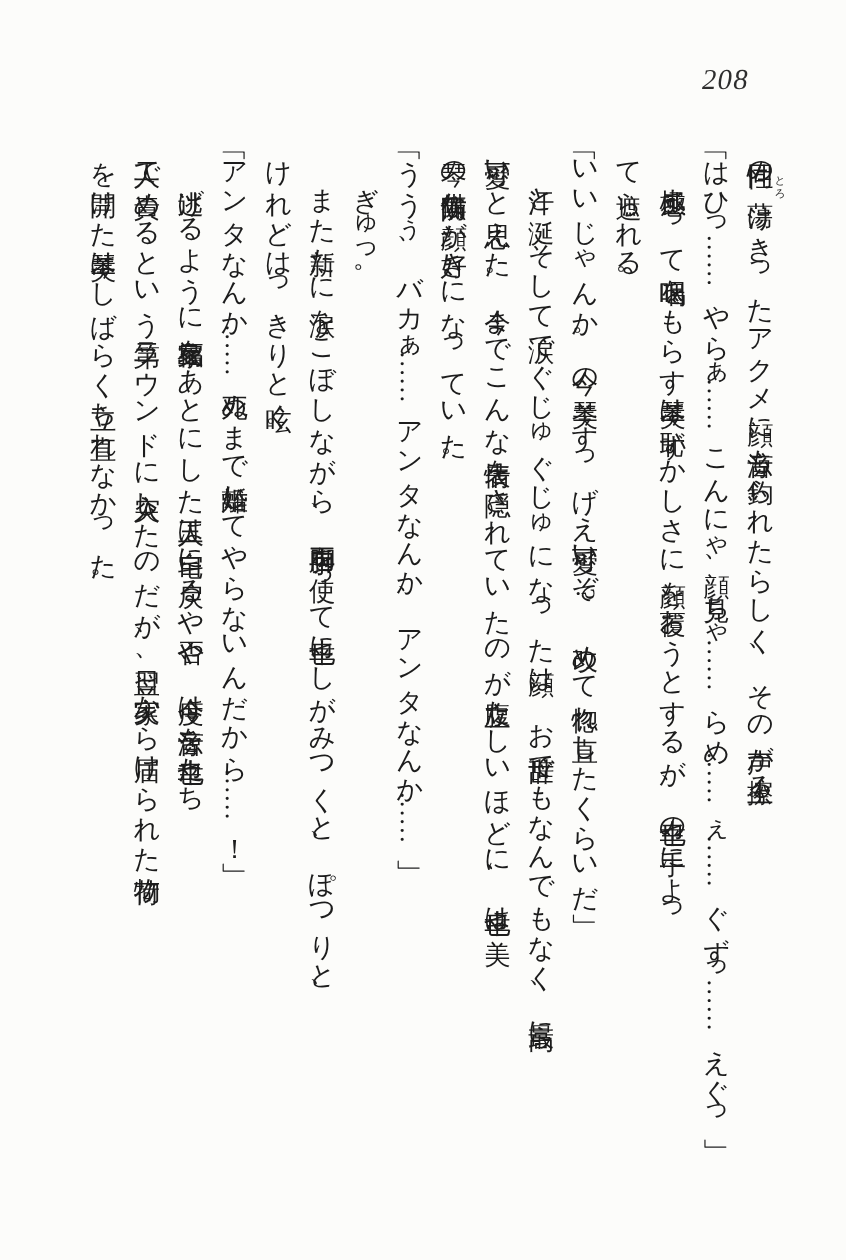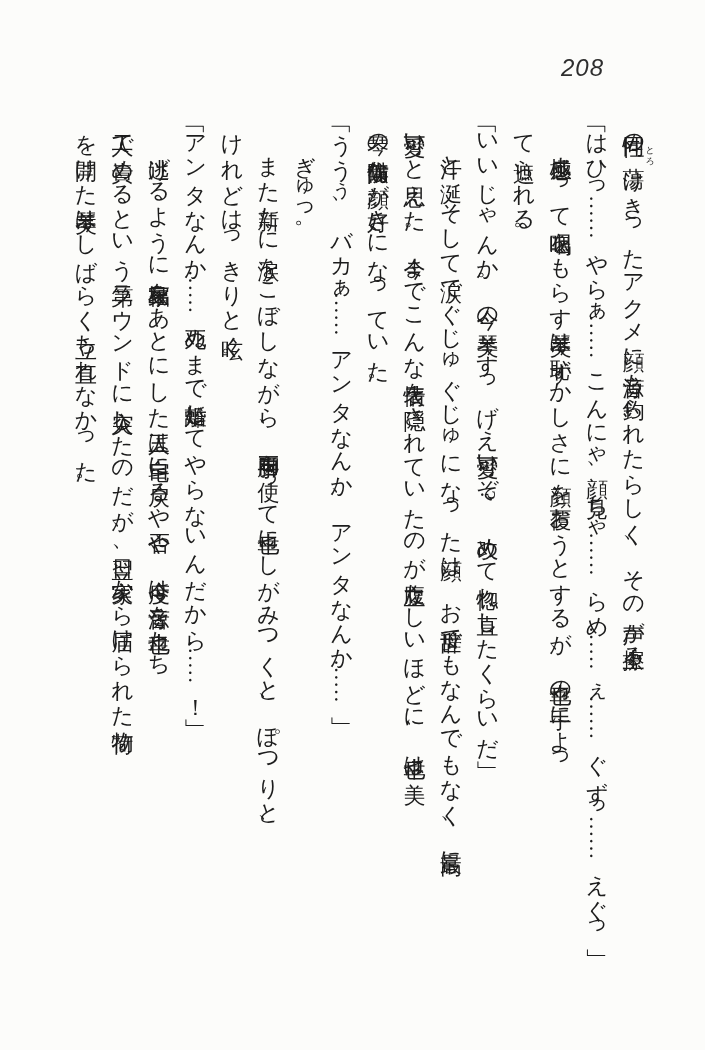--- a/index.html
+++ b/index.html
@@ -12,26 +12,26 @@
     width: 705px;
     height: 1050px;
     margin: 0 auto;
     background: #fcfcfa;
     overflow: hidden;
     font-family: "Liberation Serif", "DejaVu Serif", serif;
   }
   .page-number {
     position: absolute;
     top: 54px;
-    left: 561px;
+    left: 585px;
     font-size: 24px;
     font-style: italic;
     letter-spacing: 1px;
     color: #2e2e2e;
-    font-family: Liberation Sans, sans-serif;
+    font-family: Liberation Serif, serif;
   }
   .text-block {
     position: absolute;
     top: 119px;
     right: 50px;
     height: 846px;
     writing-mode: vertical-rl;
     text-orientation: mixed;
     font-size: 22px;
     line-height: 36.5px;

